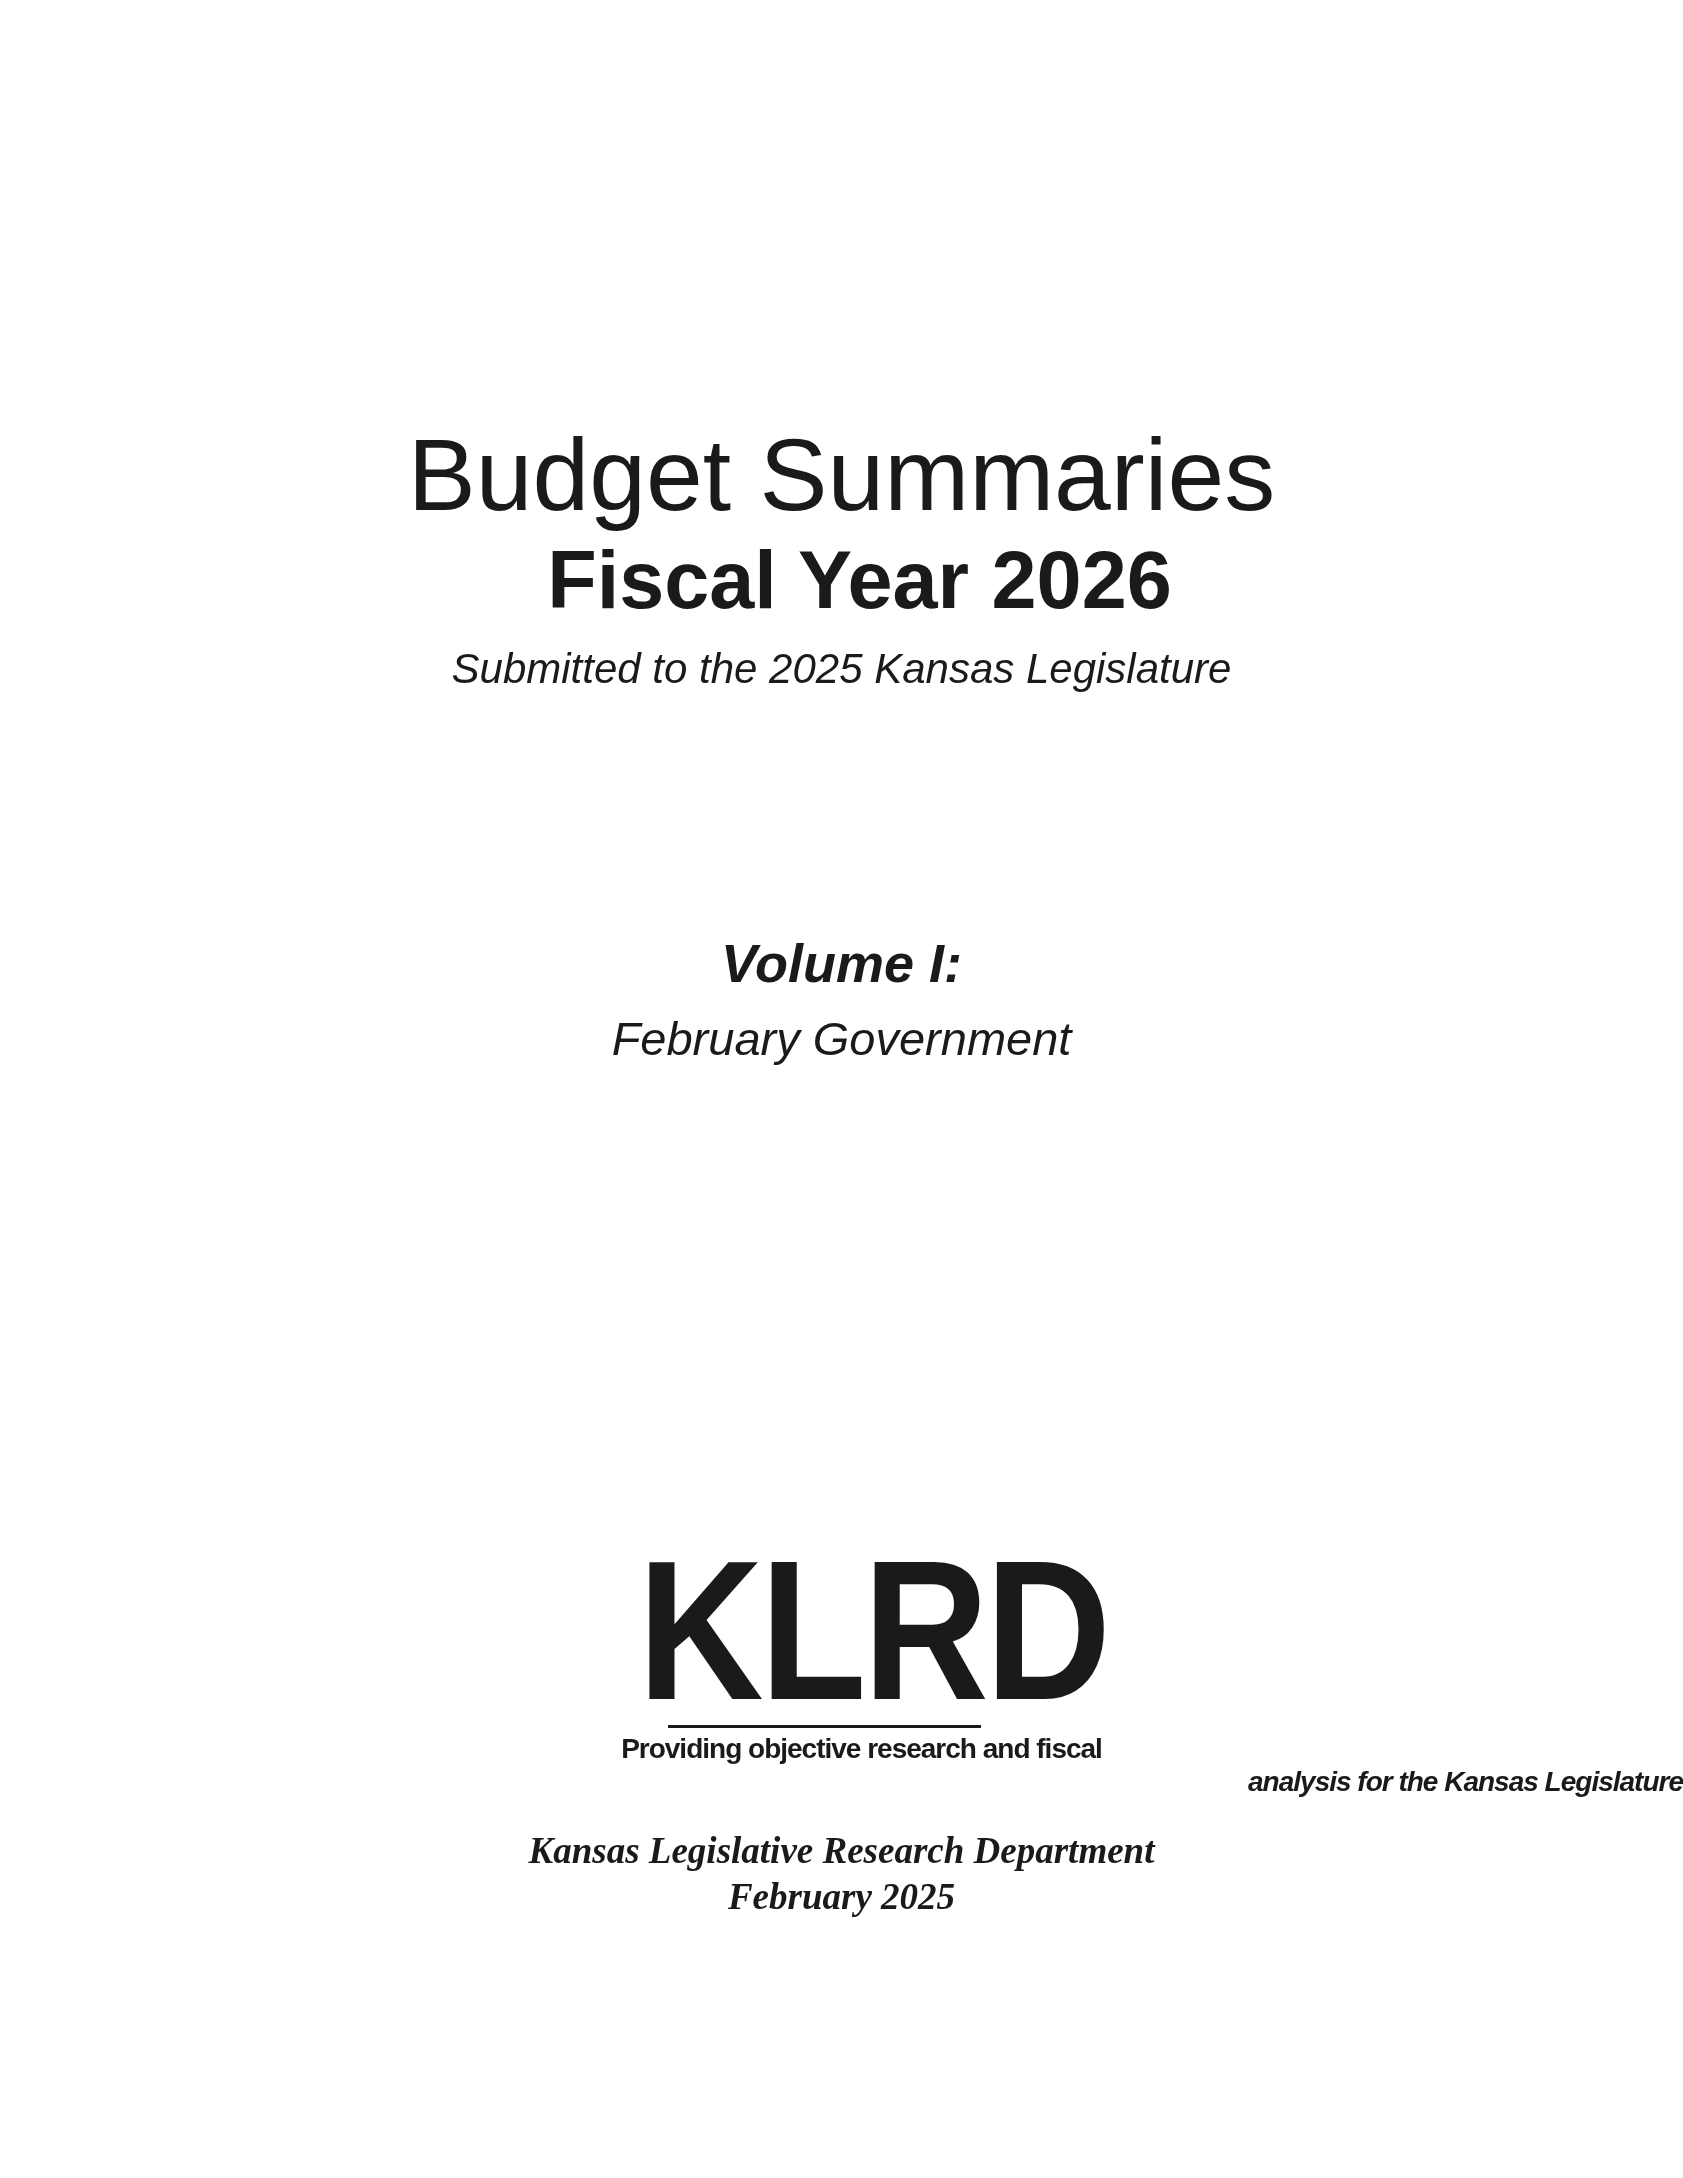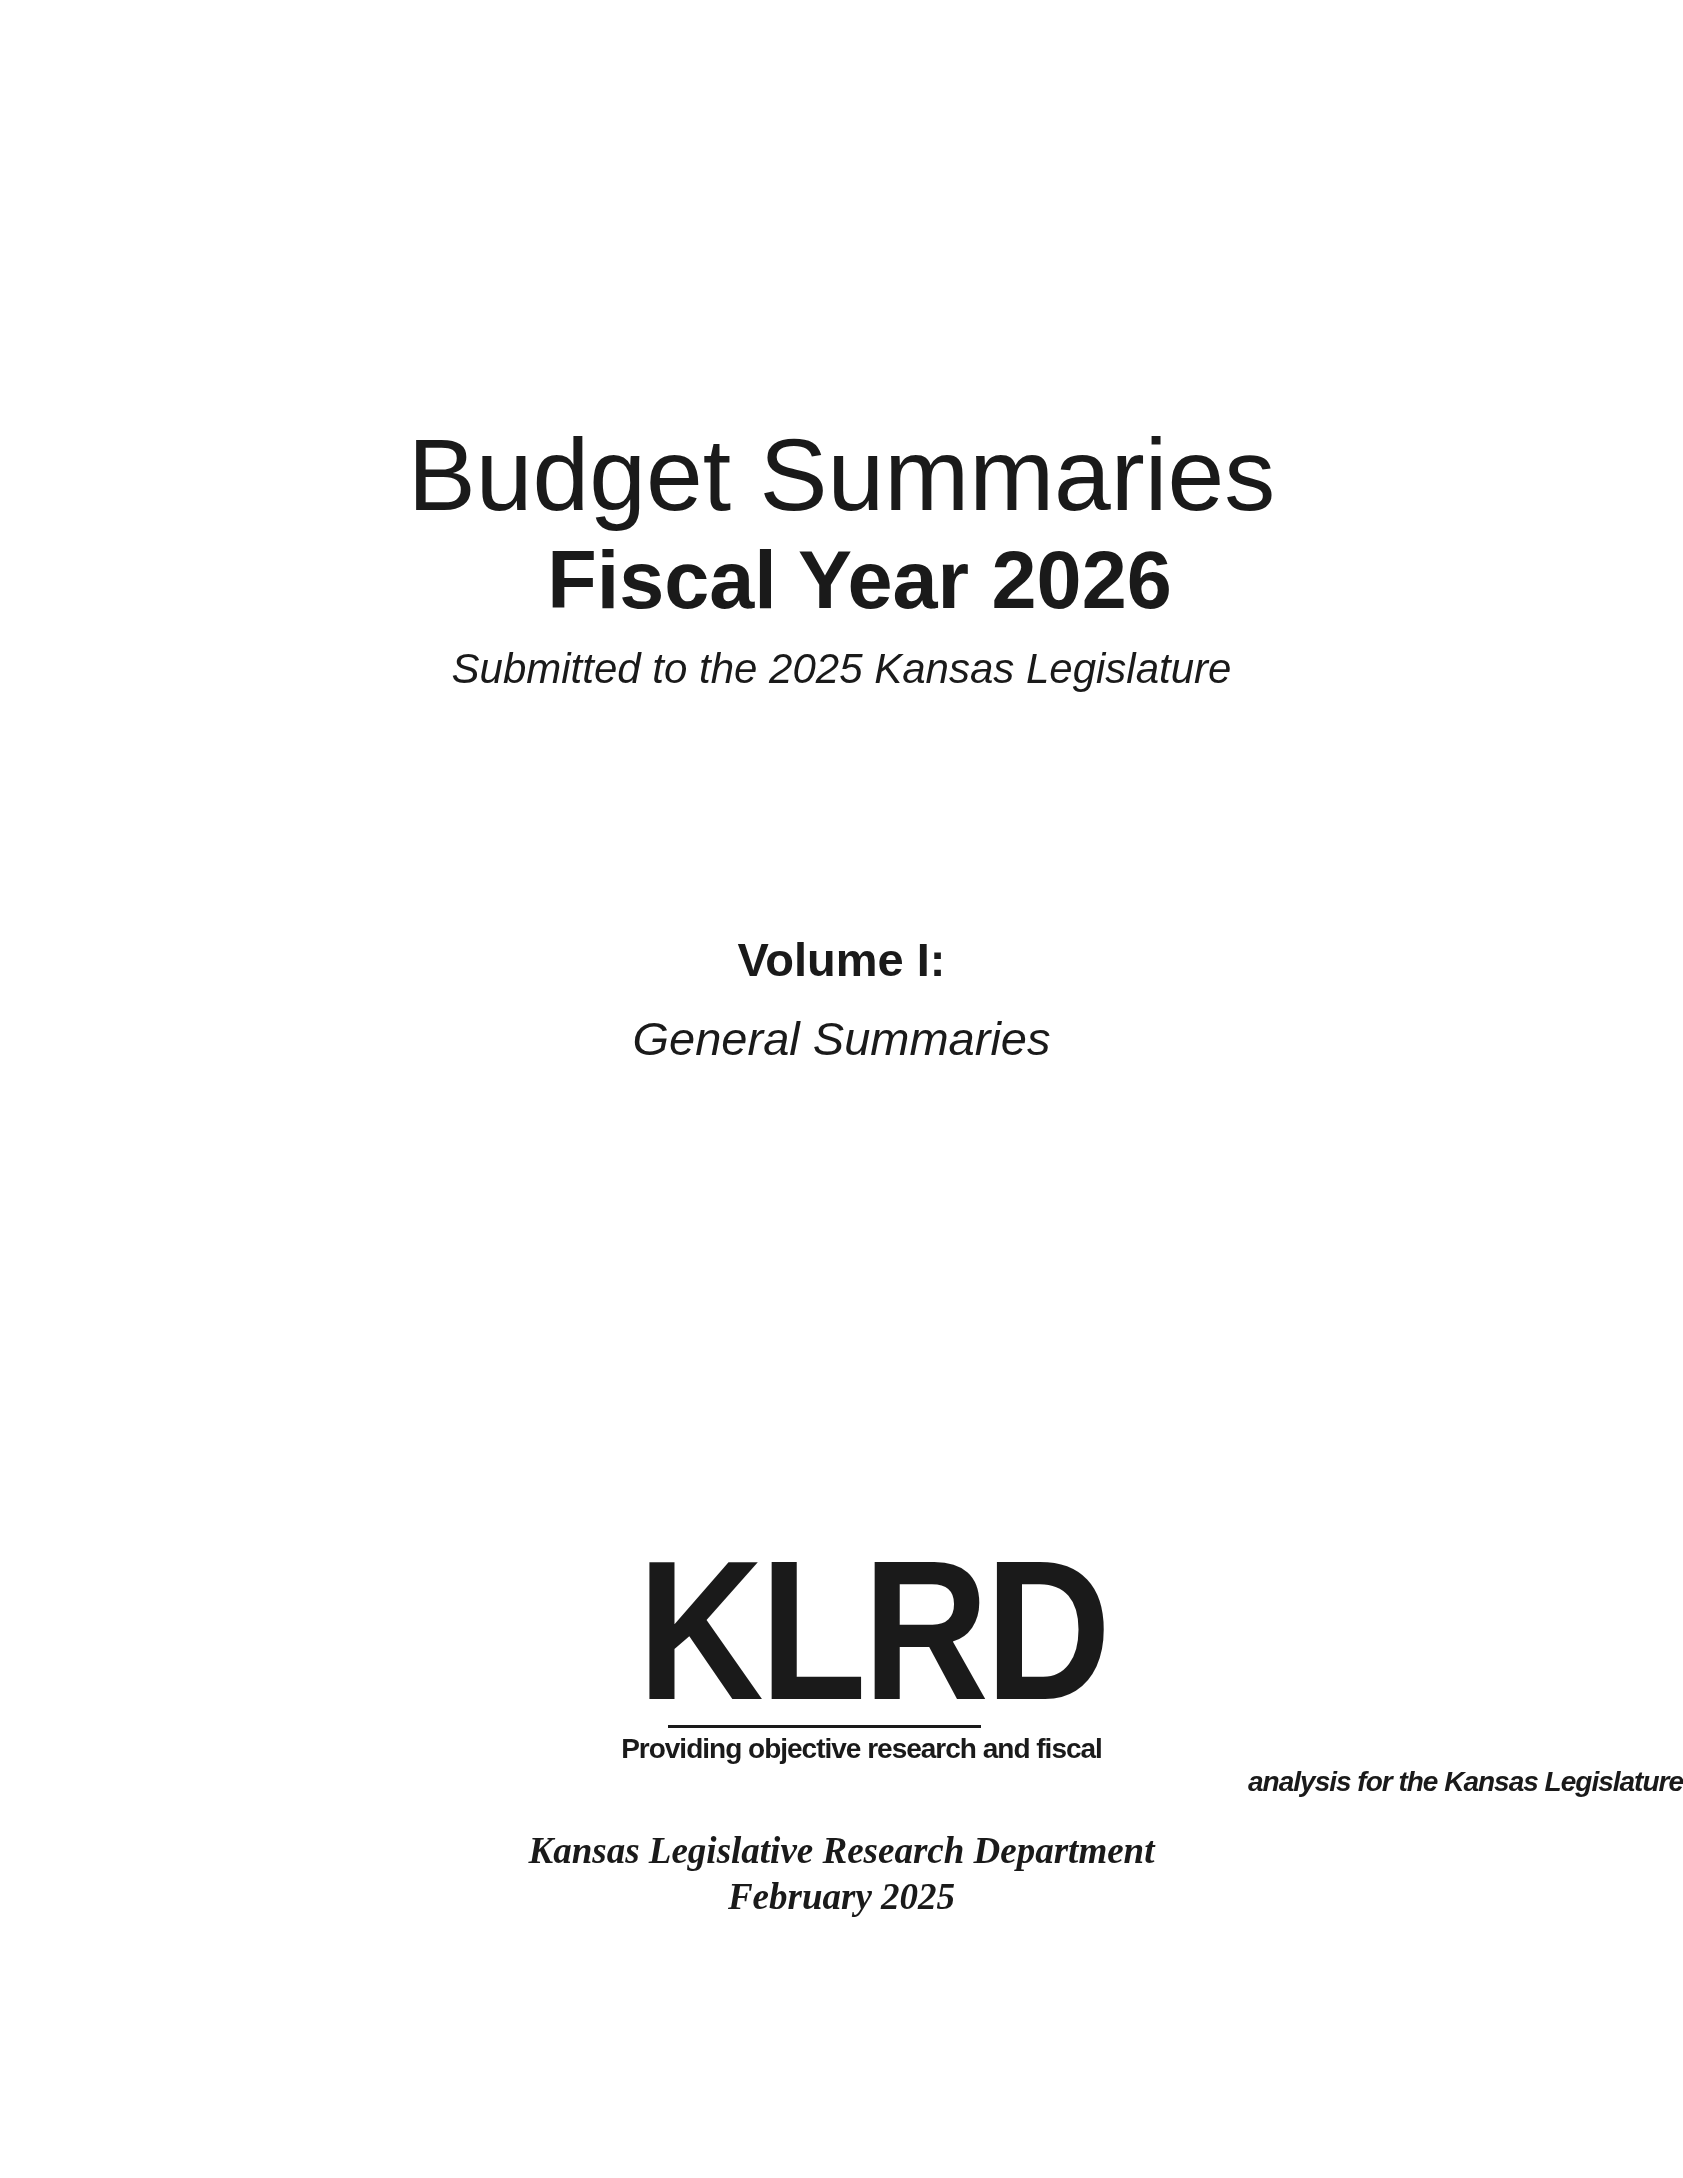--- a/index.html
+++ b/index.html
@@ -3,41 +3,41 @@
 <meta charset="utf-8">
 <style>
   html, body { margin:0; padding:0; background:#ffffff; }
   body { width:1683px; height:2178px; position:relative; overflow:hidden; color:#1a1a1a; }
   .c { position:absolute; left:0; width:1683px; text-align:center; white-space:nowrap; }
   .sans { font-family: "Liberation Sans", sans-serif; }
   .serif { font-family: "Liberation Serif", serif; font-style: italic; }
   #title { top:424px; font-size:102px; font-weight:normal; line-height:1; letter-spacing:0px; }
   #fy { top:540px; font-size:81px; font-weight:bold; line-height:1;margin-left:18px; }
   #sub { top:648px; font-size:42px; font-style:italic; line-height:1; }
-  #vol { top:936px; font-size:47px; font-weight:bold; line-height:1; }
+  #vol { top:936px; font-size:54px; font-weight:bold; line-height:1;font-style:italic; }
   #volsub { top:1015px; font-size:47px; font-style:italic; line-height:1; }
   #logo { top:1552px; left:610px; width:463px; height:158px; position:absolute; }
   #logo-text { position:absolute; left:0; top:0; width:463px; text-align:center;
      font-family:"Liberation Sans", sans-serif; font-weight:bold; font-size:198px; line-height:158px;
      letter-spacing:-4px; transform:scaleX(0.88); transform-origin:center; }
   #logo-rule { position:absolute; top:1725px; left:668px; width:313px; height:3px; background:#1a1a1a; }
   #tag1 { top:1735px; font-size:28px; font-weight:bold; letter-spacing:-1px; line-height:1;padding-left:20px; }
   #tag2 { top:1768px; font-size:28px; font-style:italic; font-weight:bold; letter-spacing:-1px; line-height:1;text-align:right; }
   #dept { top:1832px; font-size:37px; font-weight:bold; line-height:1; }
   #date { top:1878px; font-size:37px; font-weight:bold; line-height:1; }
 </style>
 </head>
 <body>
 
 <div id="title" class="c sans">Budget Summaries</div>
 <div id="fy" class="c sans">Fiscal Year 2026</div>
 <div id="sub" class="c sans">Submitted to the 2025 Kansas Legislature</div>
 
 <div id="vol" class="c sans">Volume I:</div>
-<div id="volsub" class="c sans">General Summaries</div>
+<div id="volsub" class="c sans">February Government</div>
 
 <div id="logo">
   <div id="logo-text">KLRD</div>
 </div>
 <div id="logo-rule"></div>
 <div id="tag1" class="c sans">Providing objective research and fiscal</div>
 <div id="tag2" class="c sans">analysis for the Kansas Legislature</div>
 
 <div id="dept" class="c serif">Kansas Legislative Research Department</div>
 <div id="date" class="c serif">February 2025</div>

